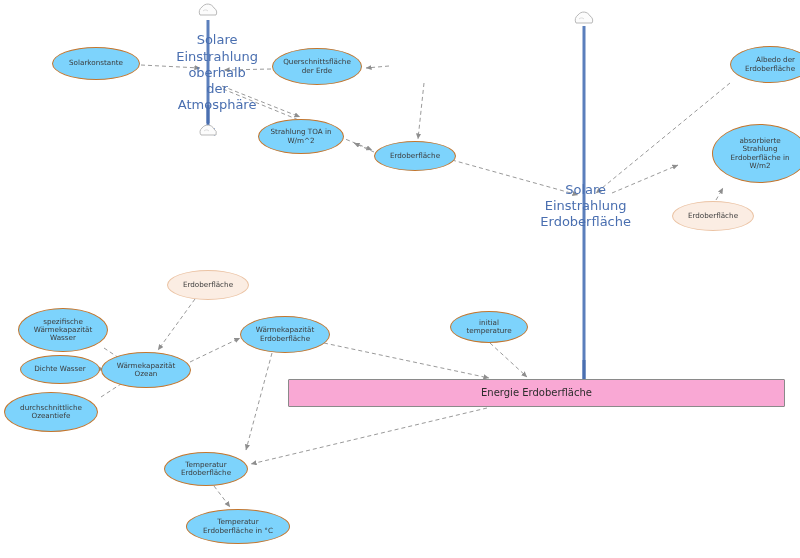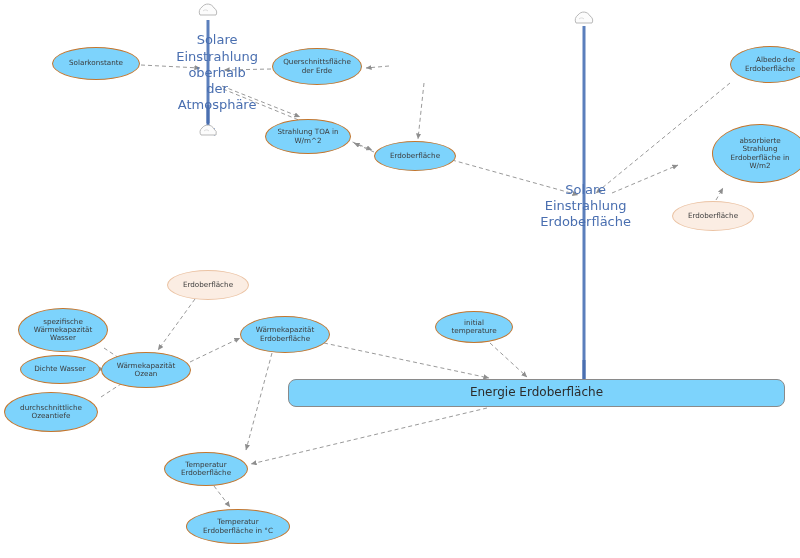--- a/index.html
+++ b/index.html
@@ -26,25 +26,25 @@
     border:1px solid #C4762E;
     font-size:7.2px;
     color:#3b3b3b;
     box-shadow:0 0 0 0 rgba(0,0,0,0);
   }
   .ellipse.light{
     background:#FBEDE3;
     border:1px solid #EBC3A4;
   }
   .rect-stock{
-    background:#7dd3fc;
+    background:#f9a8d4;
     border:1px solid #8a8a8a;
-    font-size:12px;
+    font-size:10px;
     color:#2c2c2c;
-    border-radius:8px;
+    border-radius:1px;
   }
   .flow-label{
     position:absolute;
     color:#4A6FB0;
     font-size:13px;
     text-align:center;
     line-height:1.25;
     white-space:pre-line;
     display:flex;align-items:center;justify-content:flex-end;
   }
@@ -126,40 +126,40 @@
         <path d="M579,19 a3,2.4 0 0 1 5,0"></path>
       </g>
     </g>
   </svg>
 
   <div class="node ellipse" style="left:52px;top:47px;width:88px;height:33px;"><span>Solarkonstante</span></div>
   <div class="node ellipse" style="left:272px;top:48px;width:90px;height:37px;text-align:center;"><span>Querschnittsfläche
 der Erde</span></div>
   <div class="node ellipse" style="left:730px;top:46px;width:80px;height:37px;text-align:right;"><span>Albedo der
 Erdoberfläche</span></div>
-  <div class="node ellipse" style="left:265px;top:119px;width:86px;height:35px;"><span>Strahlung TOA in
+  <div class="node ellipse" style="left:258px;top:119px;width:86px;height:35px;"><span>Strahlung TOA in
 W/m^2</span></div>
   <div class="node ellipse" style="left:374px;top:141px;width:82px;height:30px;"><span>Erdoberfläche</span></div>
   <div class="node ellipse" style="left:712px;top:124px;width:96px;height:59px;"><span>absorbierte
 Strahlung
 Erdoberfläche in
 W/m2</span></div>
   <div class="node ellipse light" style="left:672px;top:201px;width:82px;height:30px;"><span>Erdoberfläche</span></div>
   <div class="node ellipse light" style="left:167px;top:270px;width:82px;height:30px;"><span>Erdoberfläche</span></div>
   <div class="node ellipse" style="left:18px;top:308px;width:90px;height:44px;"><span>spezifische
 Wärmekapazität
 Wasser</span></div>
   <div class="node ellipse" style="left:20px;top:355px;width:80px;height:29px;"><span>Dichte Wasser</span></div>
   <div class="node ellipse" style="left:4px;top:392px;width:94px;height:40px;"><span>durchschnittliche
 Ozeantiefe</span></div>
   <div class="node ellipse" style="left:101px;top:352px;width:90px;height:36px;"><span>Wärmekapazität
 Ozean</span></div>
   <div class="node ellipse" style="left:240px;top:316px;width:90px;height:37px;"><span>Wärmekapazität
 Erdoberfläche</span></div>
-  <div class="node ellipse" style="left:435px;top:311px;width:78px;height:32px;justify-content:center;"><span>initial
+  <div class="node ellipse" style="left:450px;top:311px;width:78px;height:32px;justify-content:center;"><span>initial
 temperature</span></div>
   <div class="node ellipse" style="left:164px;top:452px;width:84px;height:34px;"><span>Temperatur
 Erdoberfläche</span></div>
   <div class="node ellipse" style="left:186px;top:509px;width:104px;height:35px;"><span>Temperatur
 Erdoberfläche in °C</span></div>
 
   <div class="node rect-stock" style="left:288px;top:379px;width:497px;height:28px;"><span>Energie Erdoberfläche</span></div>
 
   <div class="flow-label" style="left:178px;top:48px;width:80px;height:50px;">
     <span>Solare

